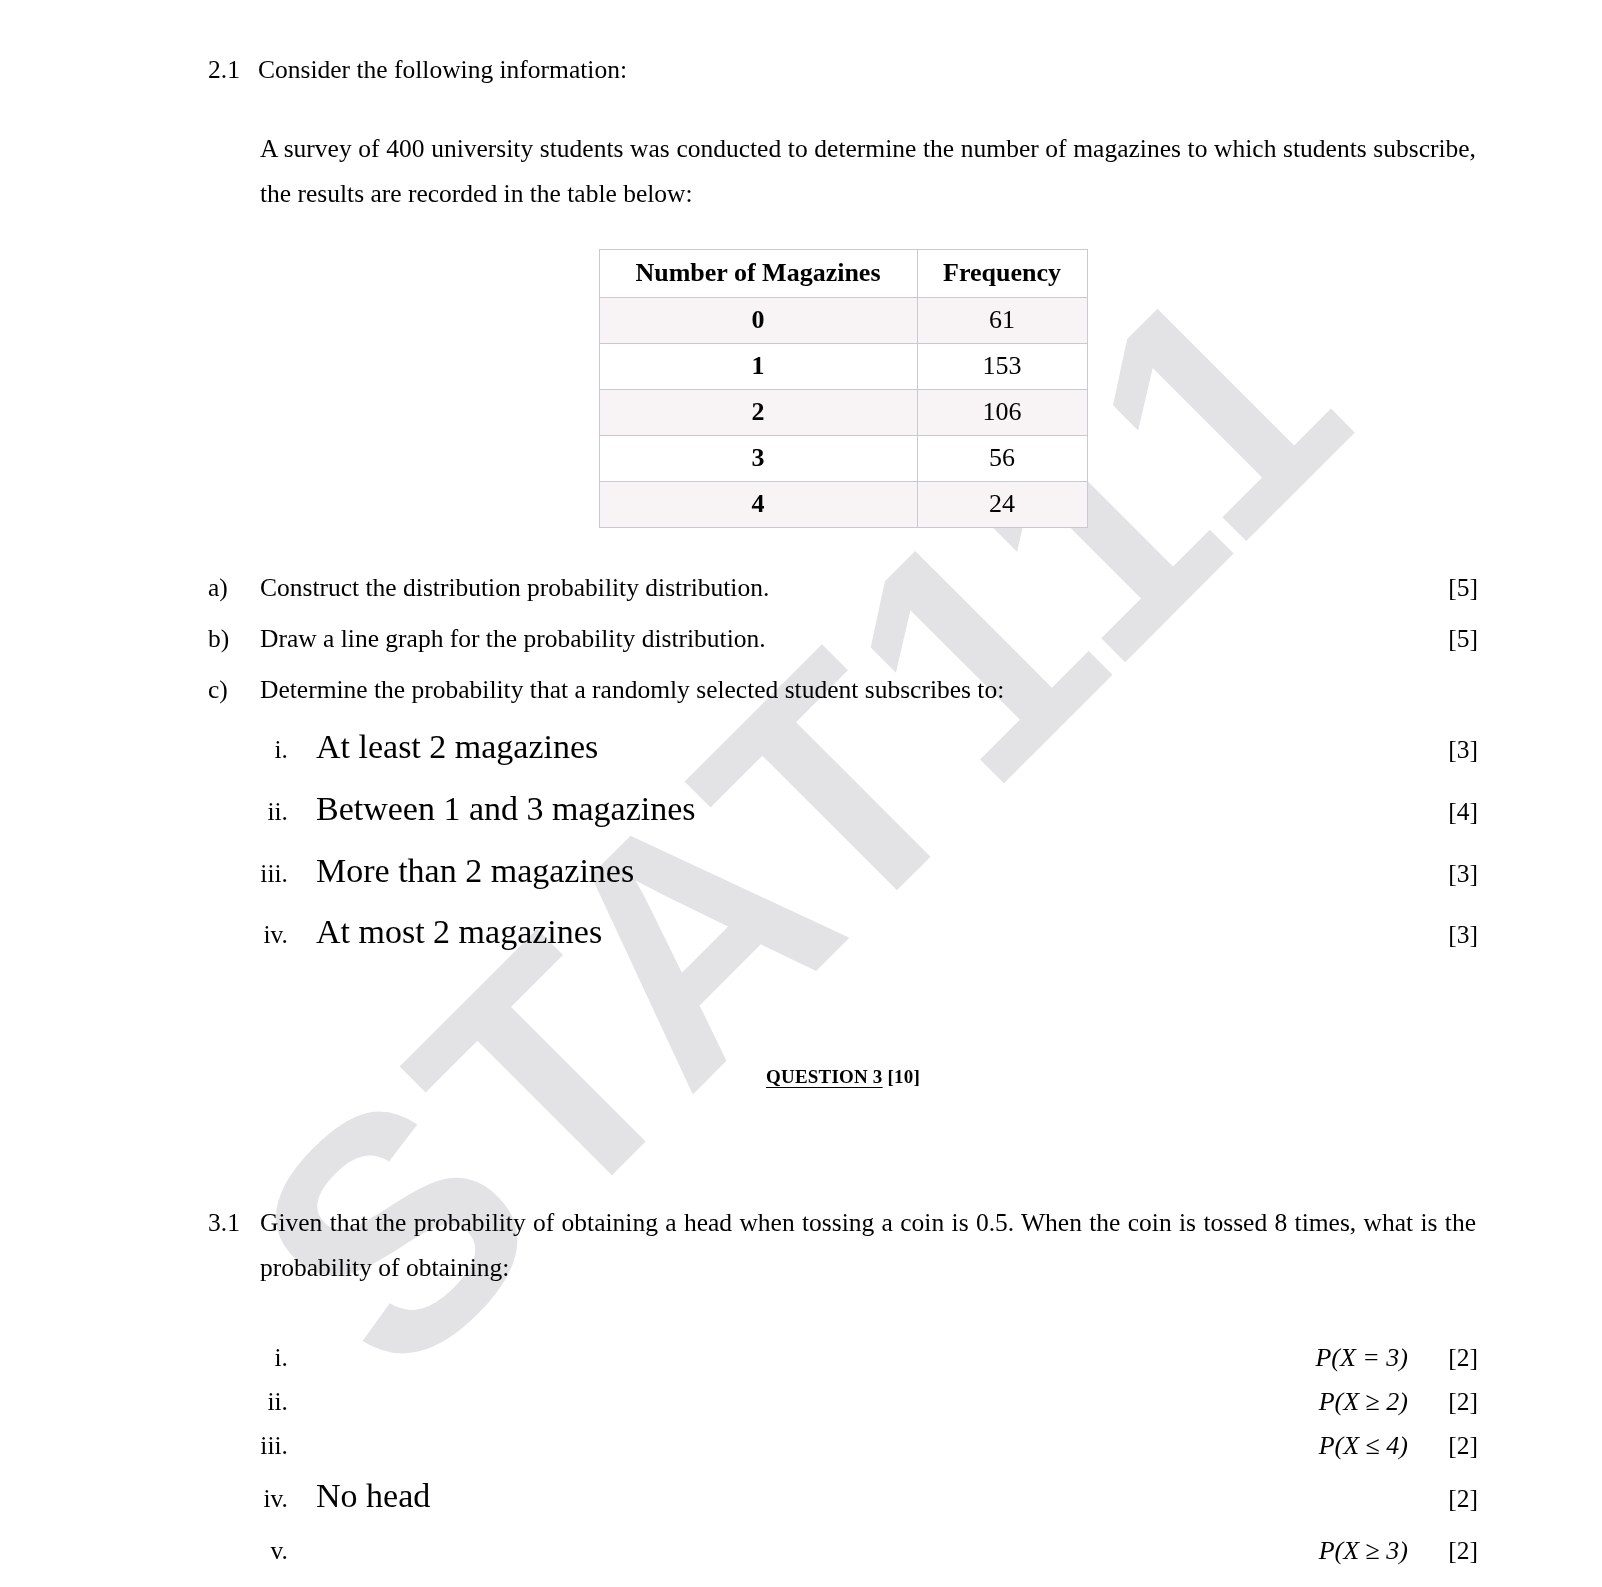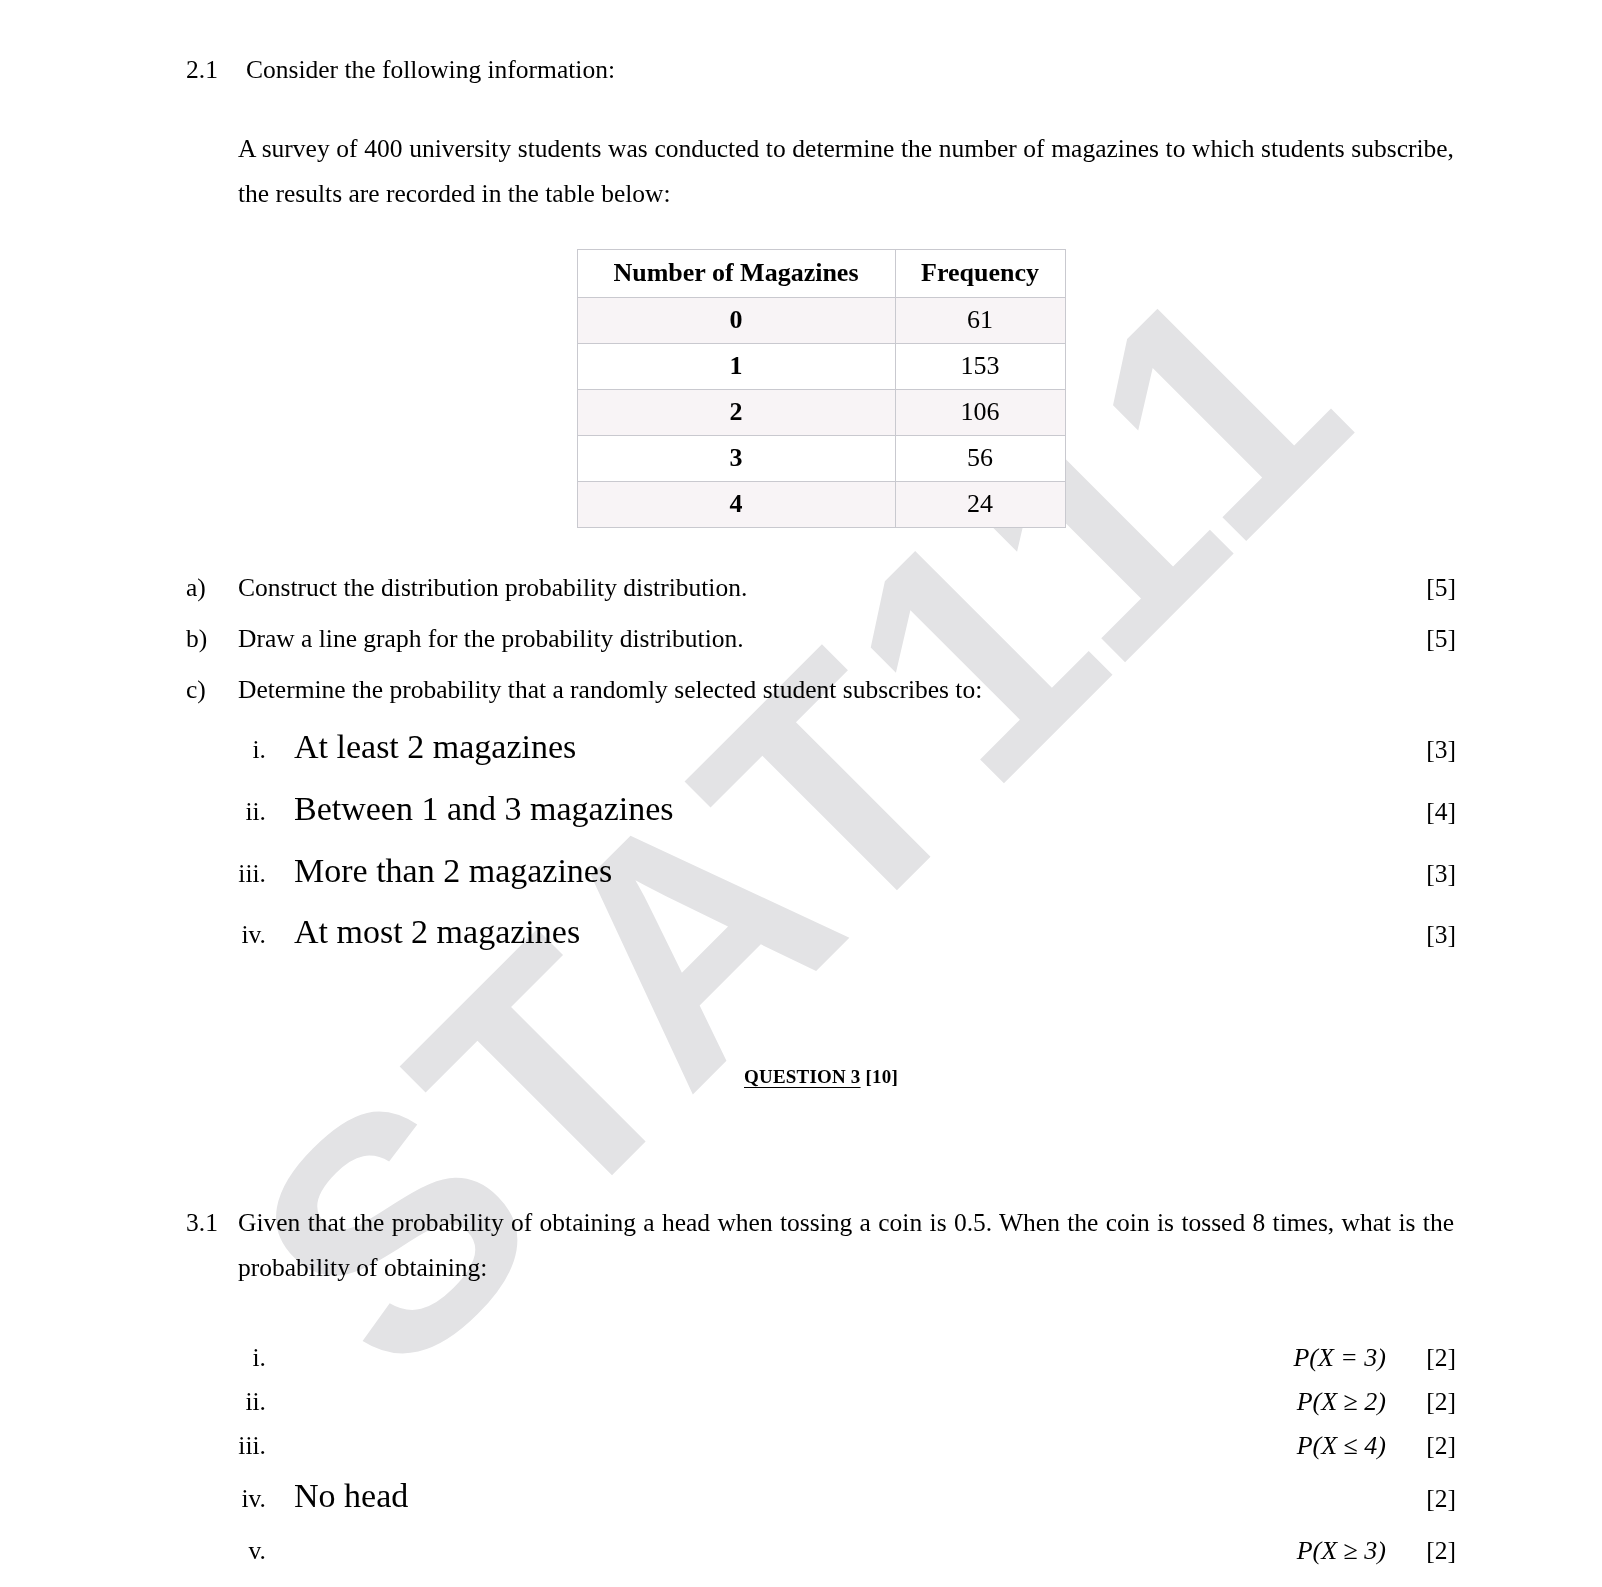--- a/index.html
+++ b/index.html
@@ -47,40 +47,39 @@
   #page {
     position: relative;
     z-index: 2;
     width: 1602px;
     height: 1587px;
     padding: 0;
   }
 
   .content {
     position: absolute;
-    left: 186px;
+    left: 208px;
     top: 0;
     width: 1270px;  
   }
 
   
   .numbered {
     display: flex;
     align-items: baseline;
     font-size: 25.5px;
     line-height: 1.45;
   }
   .numbered .num {
     width: 50px;
     flex: 0 0 50px;
     text-align: left;
   }
   .numbered .body {
     flex: 1 1 auto;
-    margin-left: 10px;
   }
 
   .para-just {
     text-align: justify;
     text-justify: inter-word;
     font-size: 25.5px;
     line-height: 1.78;
     margin: 2px;
   }
 

